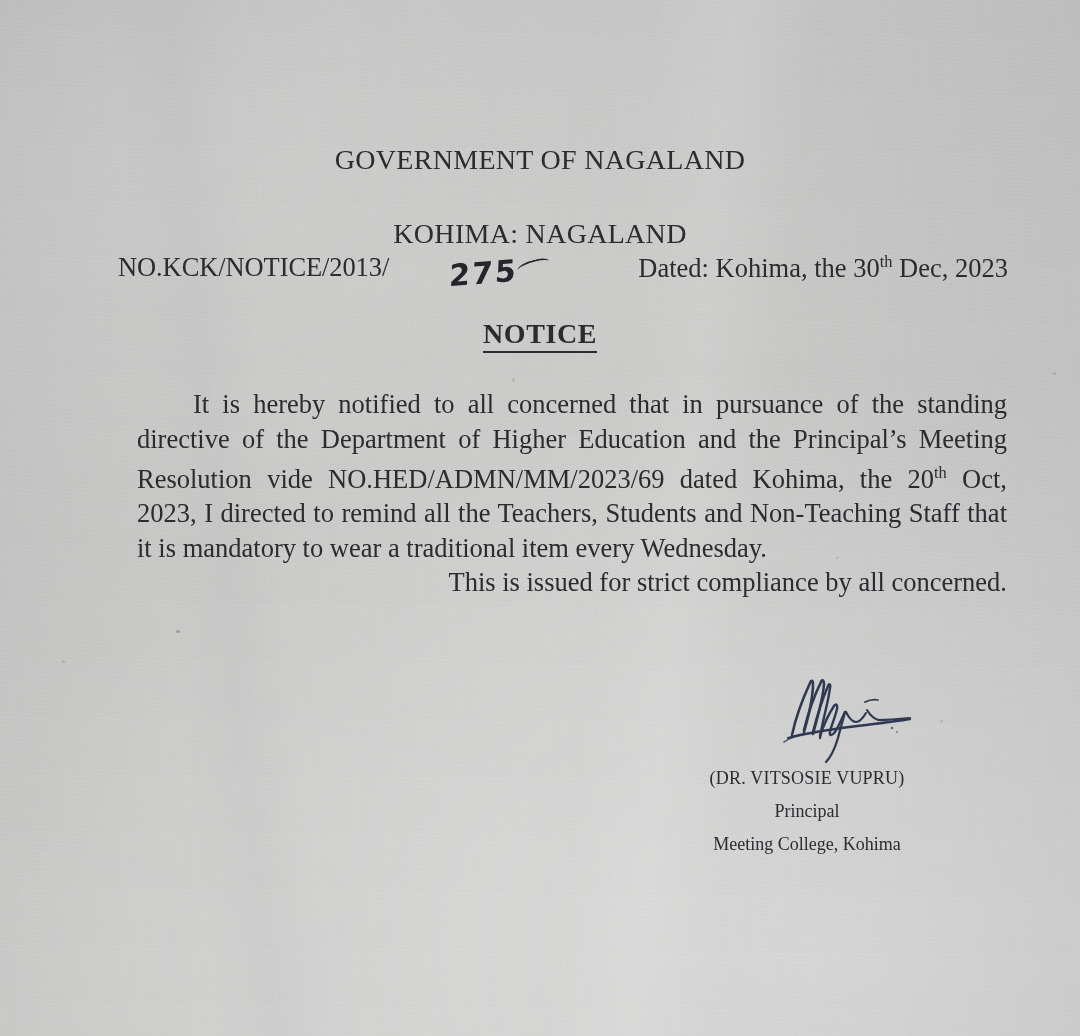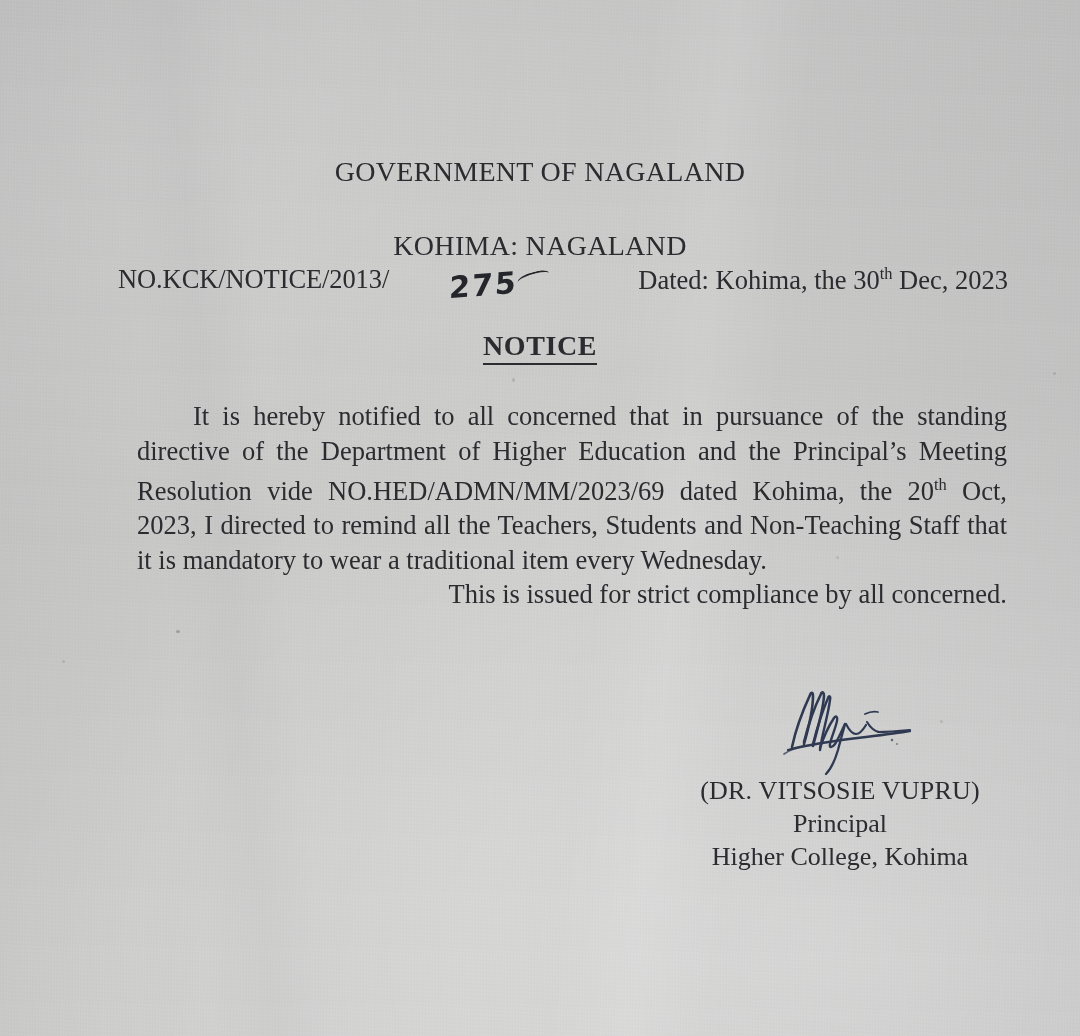--- a/index.html
+++ b/index.html
@@ -41,21 +41,21 @@
     pointer-events: none;
   }
   #paper-crease {
     position: absolute; inset: 0;
     background:
       linear-gradient(96deg, rgba(255,255,255,0) 55%, rgba(255,255,255,0.10) 62%, rgba(255,255,255,0) 69%),
       linear-gradient(84deg, rgba(150,150,155,0) 18%, rgba(150,150,155,0.07) 23%, rgba(150,150,155,0) 28%);
     pointer-events: none;
   }
 
-  #content { position: absolute; inset: 0; margin-top: 12px; }
+  #content { position: absolute; inset: 0; }
 
   
   .hdr-line {
     text-align: center;
     font-size: 28px;
     letter-spacing: 0.3px;
     line-height: 1.26;
     white-space: nowrap;
   }
   #hdr-org     { position: absolute; left: 0; right: 0; top: 142px; }
@@ -137,25 +137,25 @@
     text-justify: inter-word;
     text-indent: 56px;
   }
   #body-block p.last {
     text-align: right;
   }
 
   
   #sign-block {
     position: absolute;
-    left: 672px;
+    left: 639px;
     top: 762px;
     width: 336px;
     text-align: center;
-    font-size: 26px;
+    font-size: 18px;
     line-height: 33px;
   }
   #sign-name { letter-spacing: 0.2px; white-space: nowrap; }
 
   #signature-mark {
     position: absolute;
     left: 766px;
     top: 672px;
     width: 160px;
     height: 92px;
@@ -224,17 +224,17 @@
           <path d="M18 70 C24 66, 32 63, 40 62" stroke-width="1.7" opacity="0.75"></path>
         </g>
         <circle cx="126" cy="56" r="1.3" fill="#2f3a52" opacity="0.7"></circle>
         <circle cx="131" cy="60" r="1.0" fill="#2f3a52" opacity="0.55"></circle>
       </svg>
     </div>
 
     <div id="sign-block">
       <div id="sign-name">(DR. VITSOSIE VUPRU)</div>
       <div>Principal</div>
-      <div>Higher College, Kohima</div>
+      <div>Meeting College, Kohima</div>
     </div>
 
   </div>
 </div>
 
 </body></html>

